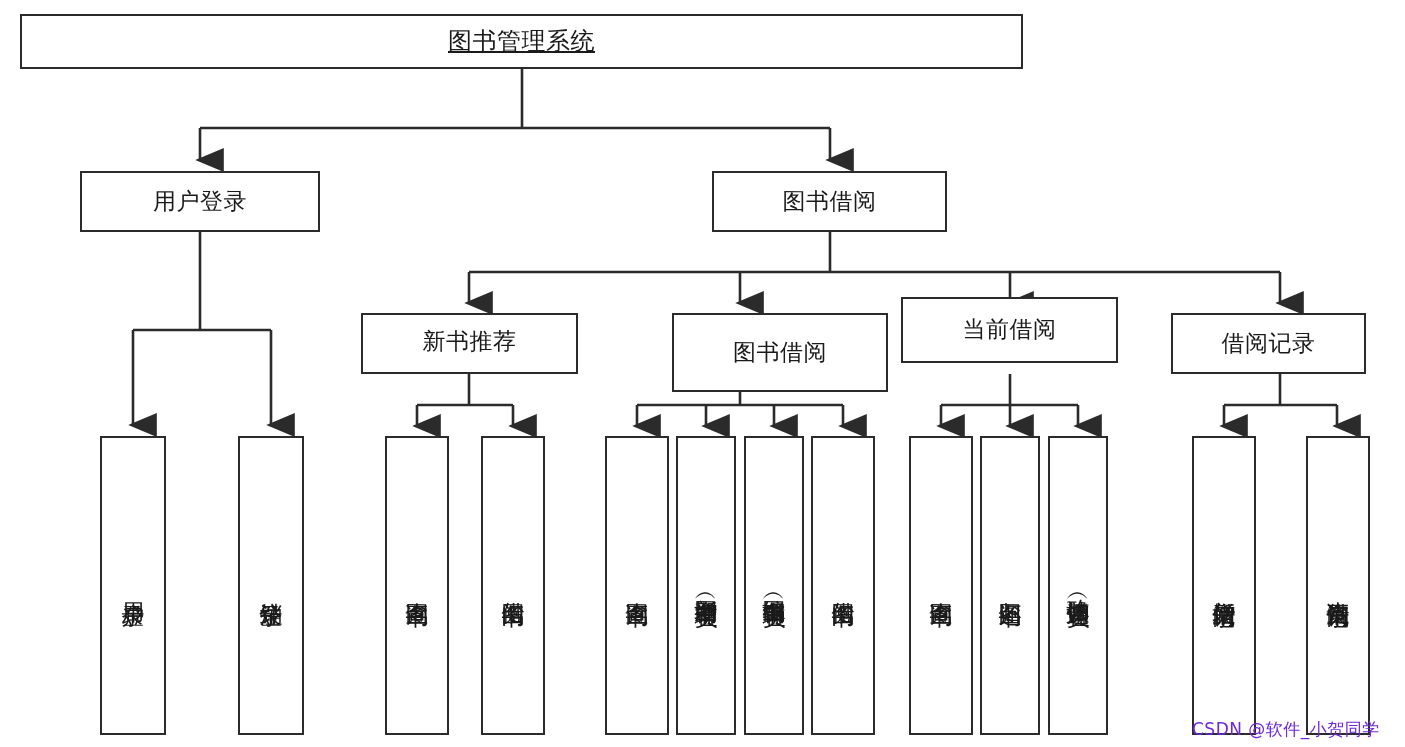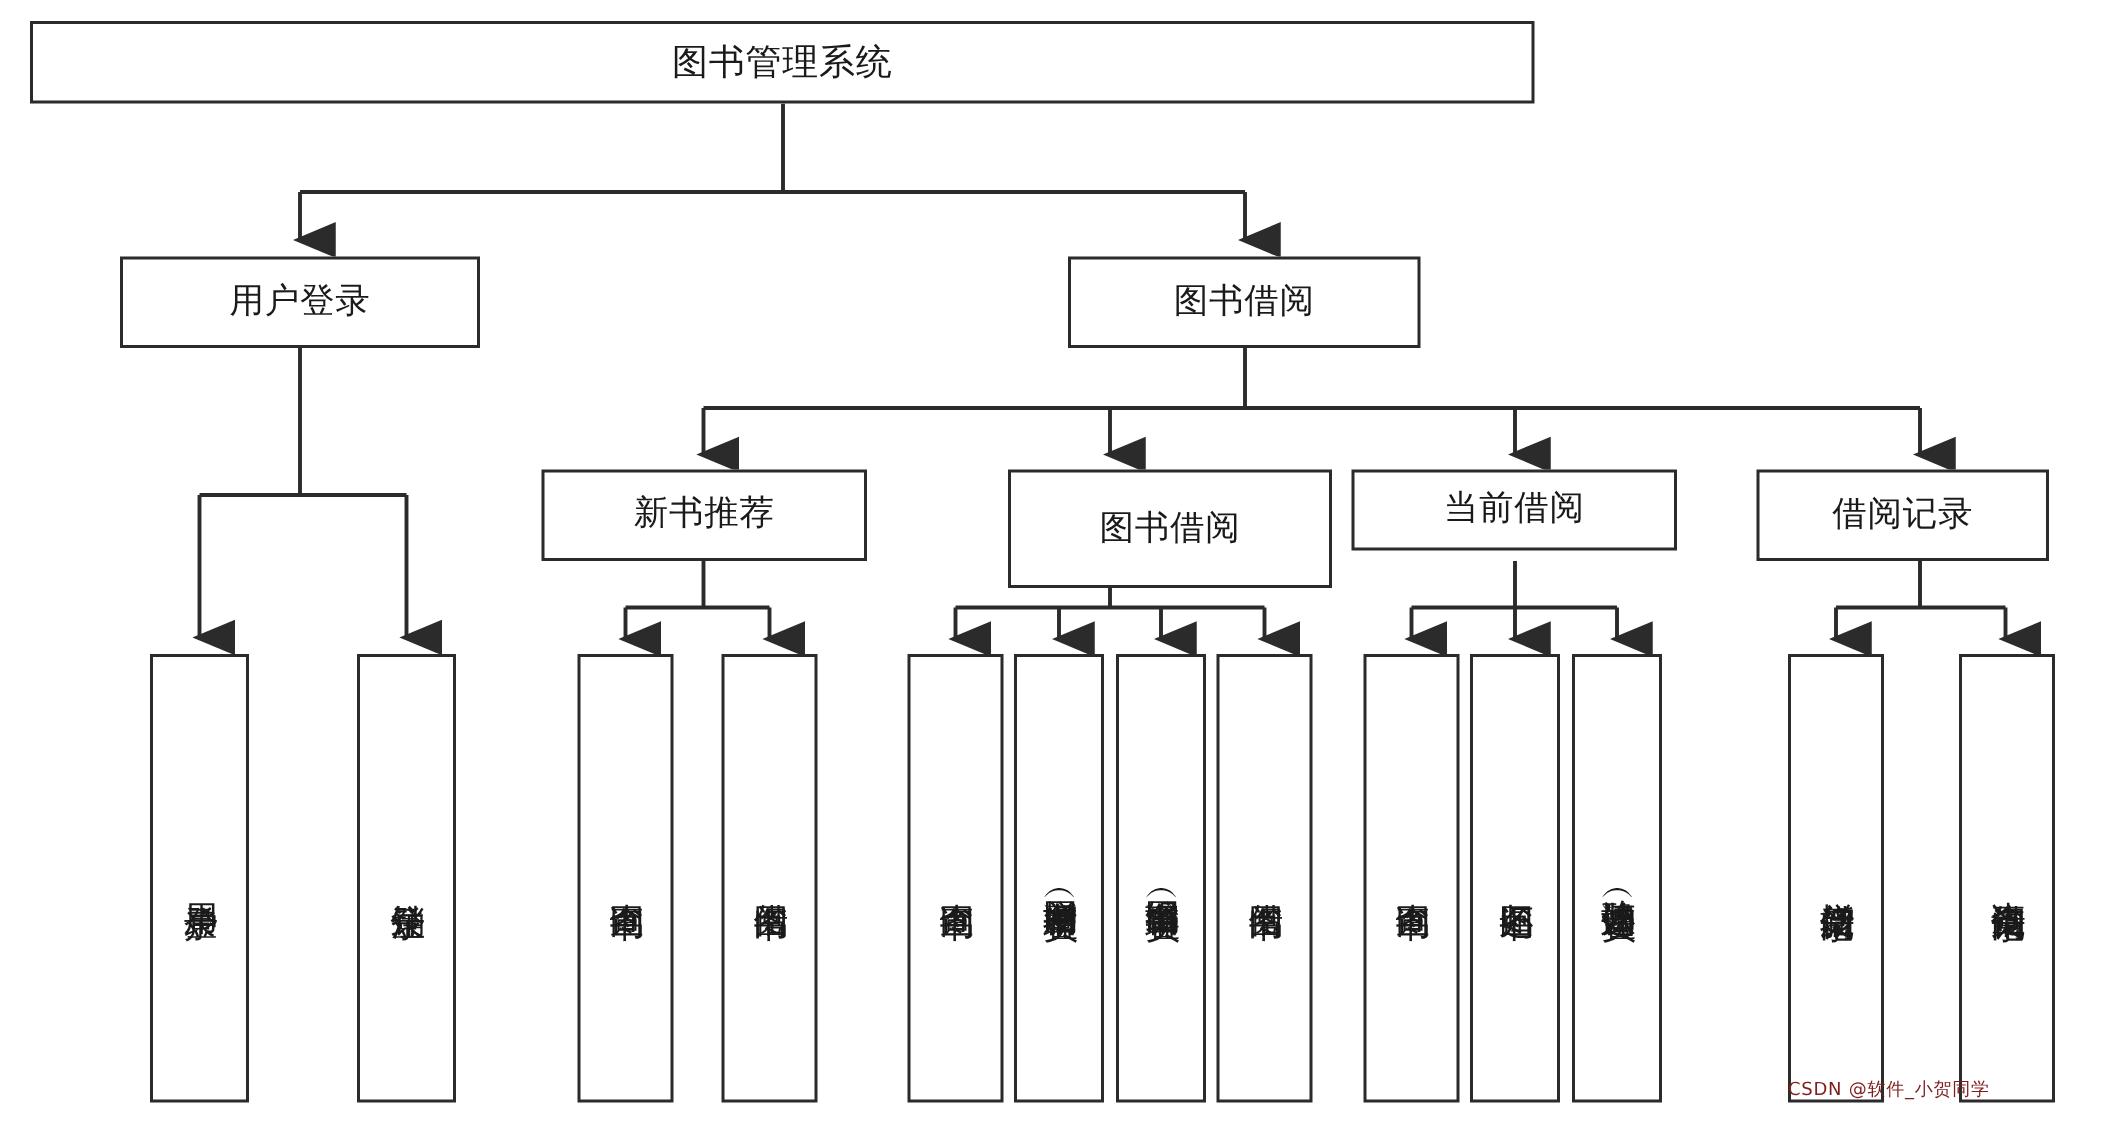--- a/index.html
+++ b/index.html
@@ -51,22 +51,22 @@
     align-items: center;
     justify-content: center;
     padding: 6px 0;
     text-align: center;
   }
   .node-root {
     font-size: 24px;
   }
   .watermark {
     position: absolute;
-    font-size: 12px;
-    color: #7f1d1d;
+    font-size: 17px;
+    color: #6d28d9;
     white-space: nowrap;
     letter-spacing: 0.5px;
     font-family: "DejaVu Sans", "Liberation Sans", sans-serif;
   }
 </style>
 </head>
 <body>
 
 <div id="canvas">
 
@@ -115,38 +115,38 @@
       <path d="M 1078 405 L 1078 426" marker-end="url(#arrow)"></path>
 
       <path d="M 1280 374 L 1280 405"></path>
       <path d="M 1224 405 L 1337 405"></path>
       <path d="M 1224 405 L 1224 426" marker-end="url(#arrow)"></path>
       <path d="M 1337 405 L 1337 426" marker-end="url(#arrow)"></path>
 
     </g>
   </svg>
 
-  <div class="node node-h node-root" style="left:20px; top:14px; width:1003px; height:55px;">
+  <div class="node node-h node-root" style="left:20px; top:14px; width:1003px; height:55px;text-decoration:underline;">
     <span>图书管理系统</span>
   </div>
 
   <div class="node node-h" style="left:80px; top:171px; width:240px; height:61px;">
     <span>用户登录</span>
   </div>
   <div class="node node-h" style="left:712px; top:171px; width:235px; height:61px;">
     <span>图书借阅</span>
   </div>
 
   <div class="node node-h" style="left:361px; top:313px; width:217px; height:61px;font-family:Liberation Mono, monospace;">
     <span>新书推荐</span>
   </div>
   <div class="node node-h" style="left:632px; top:313px; width:216px; height:79px;margin-left:40px;">
     <span>图书借阅</span>
   </div>
-  <div class="node node-h" style="left:901px; top:313px; width:217px; height:54px;">
+  <div class="node node-h" style="left:901px; top:297px; width:217px; height:66px;">
     <span>当前借阅</span>
   </div>
   <div class="node node-h" style="left:1171px; top:313px; width:195px; height:61px;">
     <span>借阅记录</span>
   </div>
 
   <div class="node node-v" style="left:100px; top:436px; width:66px; height:299px;">
     <span>用户登录</span>
   </div>
   <div class="node node-v" style="left:238px; top:436px; width:66px; height:299px;">

